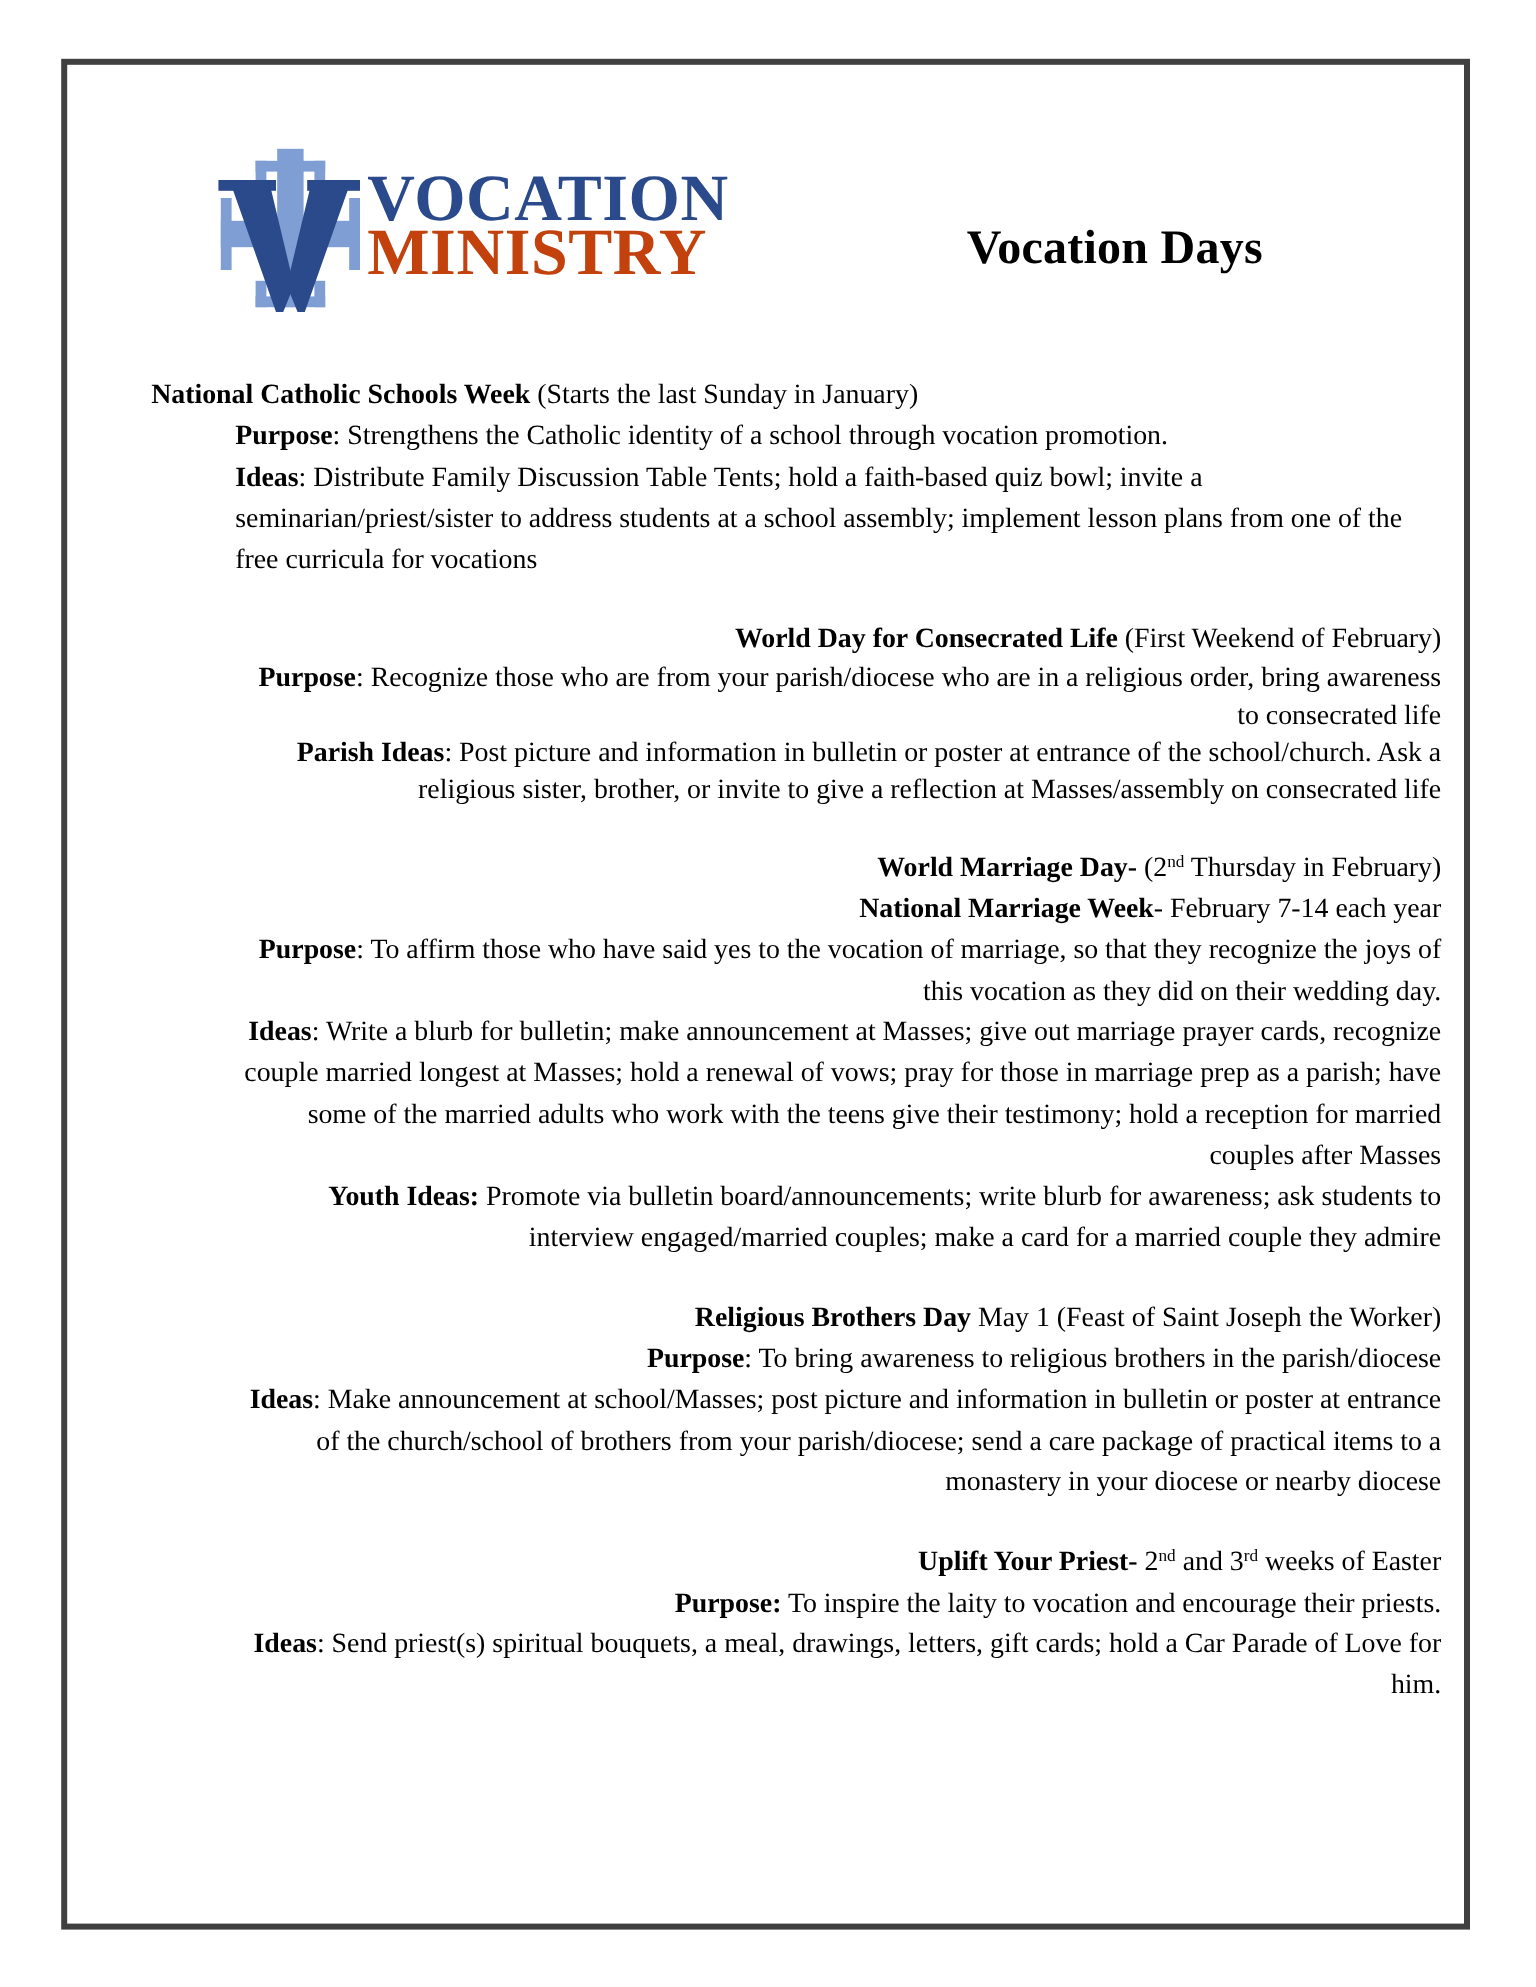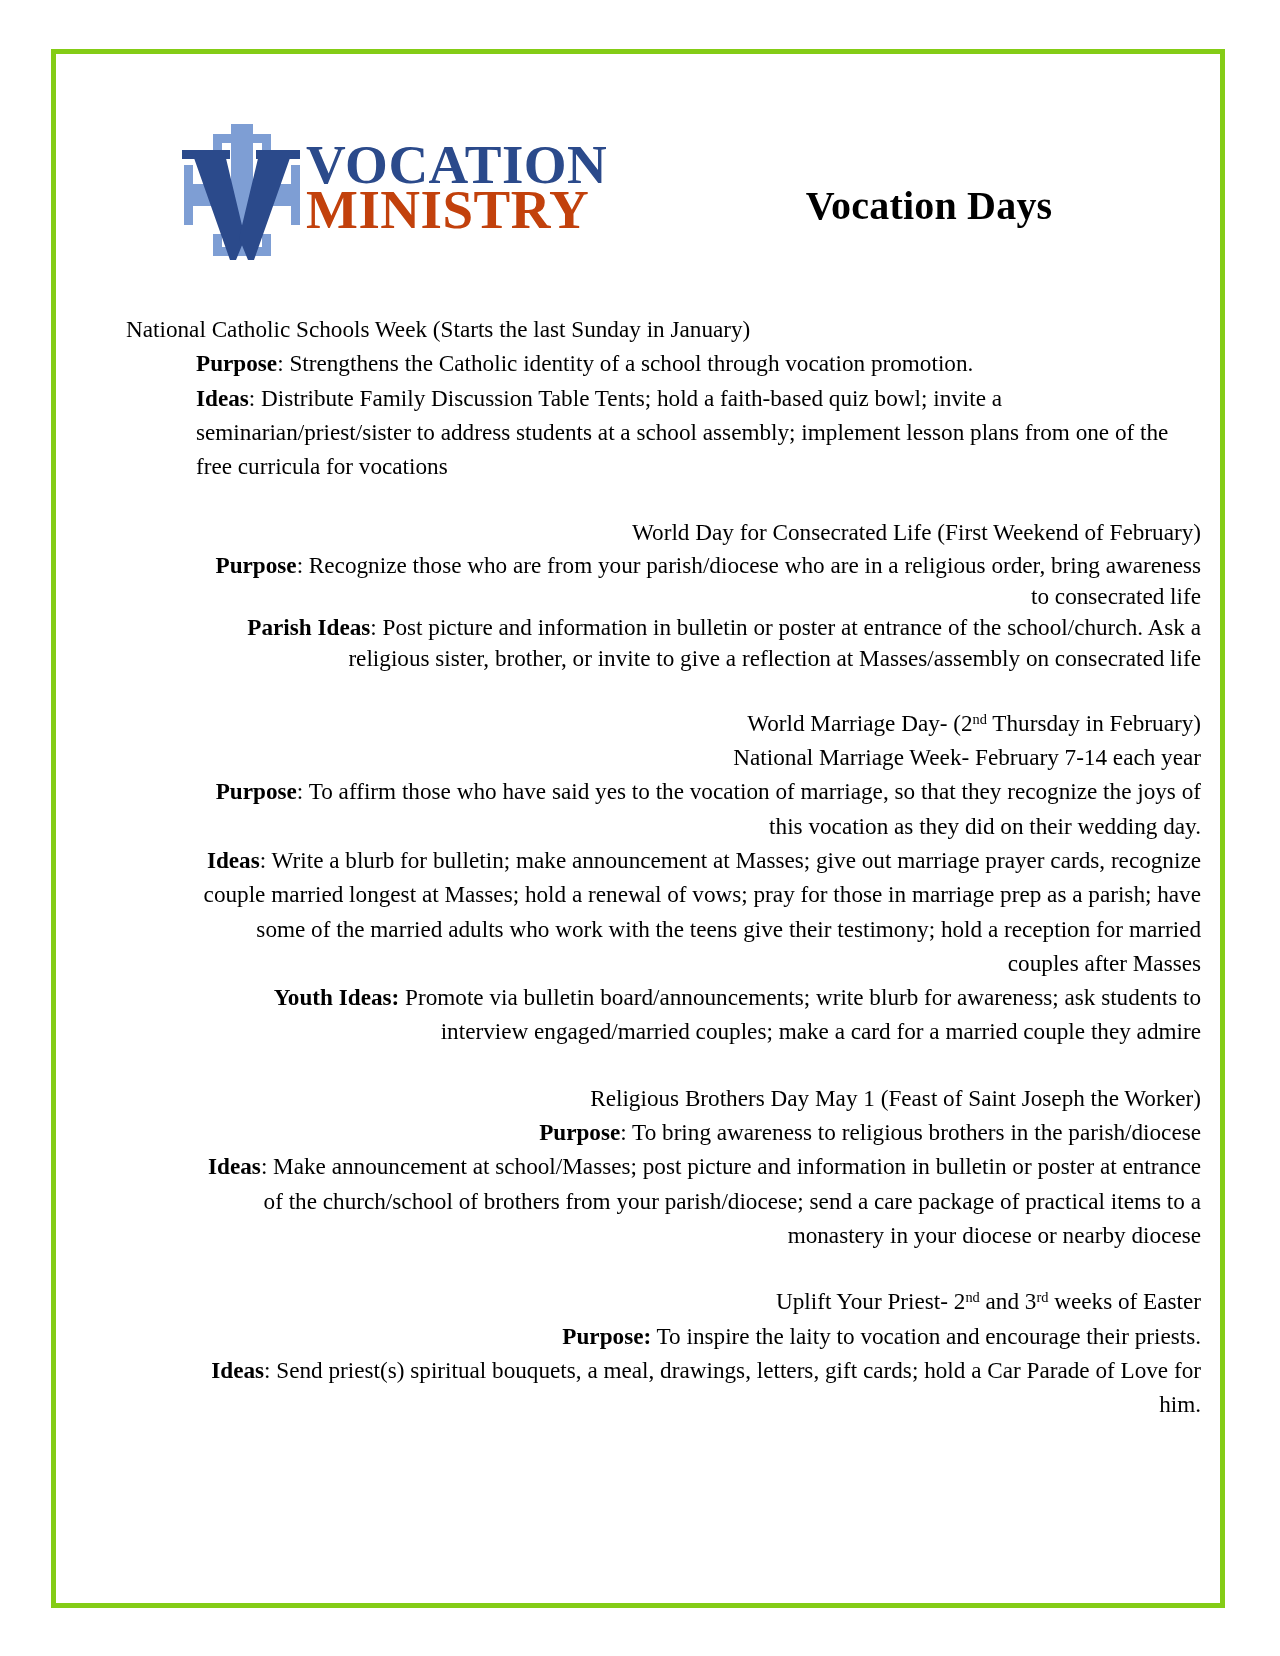--- a/index.html
+++ b/index.html
@@ -23,21 +23,21 @@
     width: 1280px;
     height: 1656px;
     background: #ffffff;
   }
   .page-border {
     position: absolute;
     left: 51px;
     top: 49px;
     width: 1174px;
     height: 1559px;
-    border: 5px solid #84cc16;
+    border: 5px solid #404040;
     box-sizing: border-box;
     background: #ffffff;
   }
 
   
   .header {
     position: absolute;
     left: 56px;
     top: 54px;
     width: 1164px;
@@ -105,21 +105,21 @@
   .section + .section {
     margin-top: 32px;
     text-align: right;
   }
   .sec-head {
     margin: 0;
     font-weight: normal;
     font-size: 23.2px;
     line-height: 34.3px;
   }
-  .sec-head b { font-weight: normal; }
+  .sec-head b { font-weight: bold; }
   .sec-body {
     margin: 0;
     padding-left: 70px;
   }
   .sec-body p {
     margin: 0;
     text-indent: 0;
   }
   .tight p { line-height: 31px; }
   sup {

